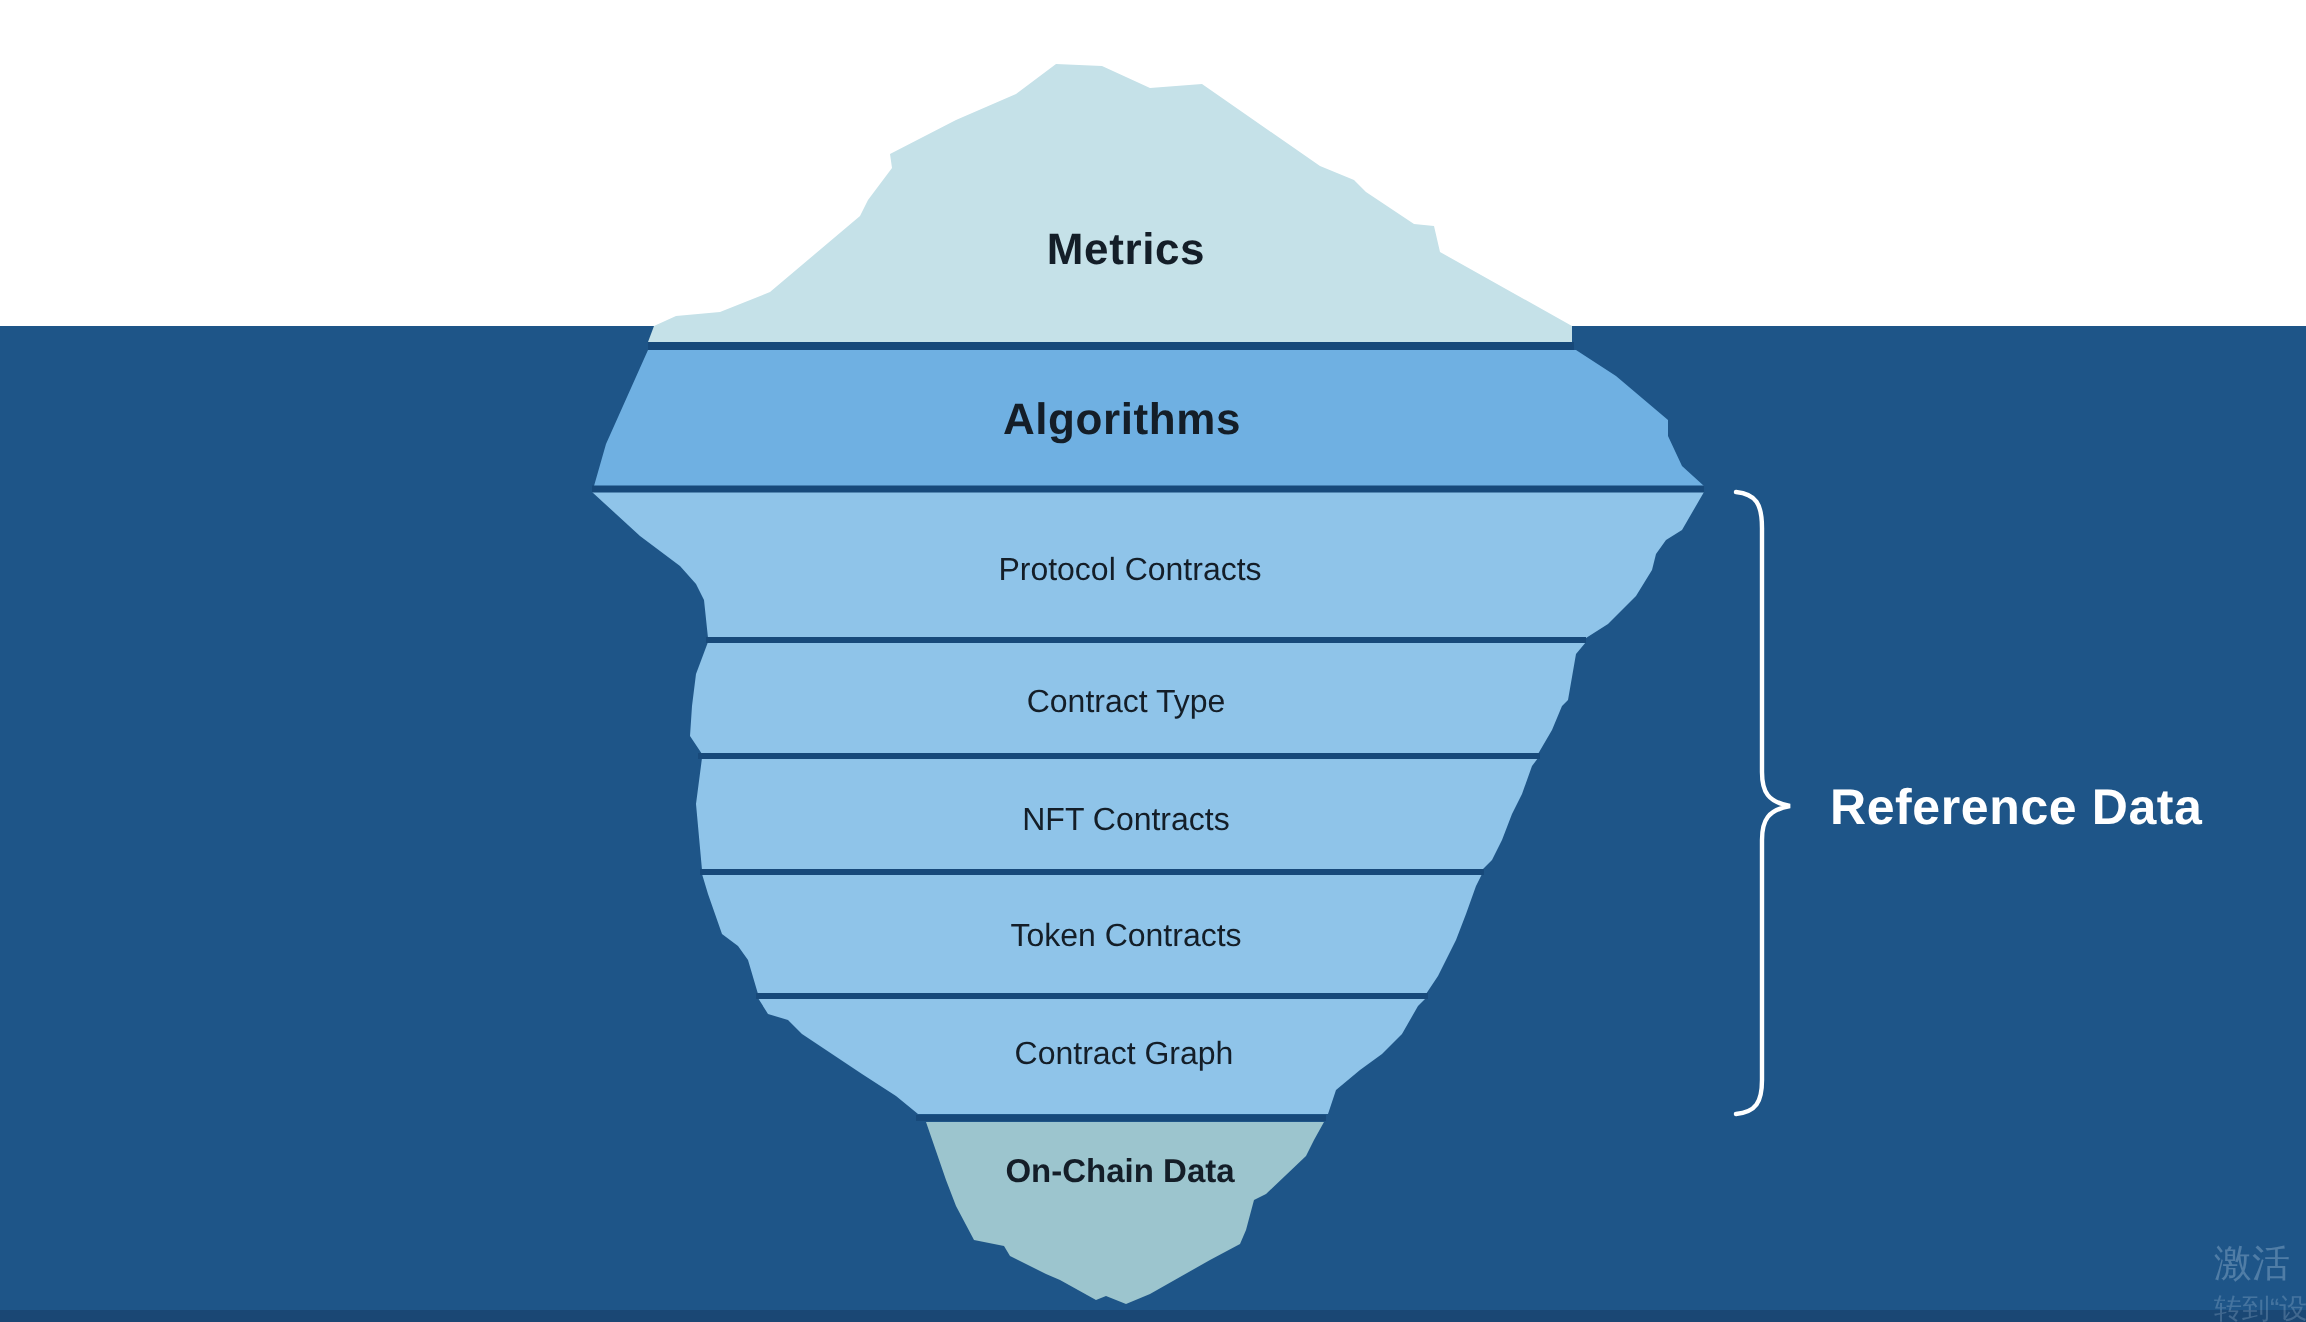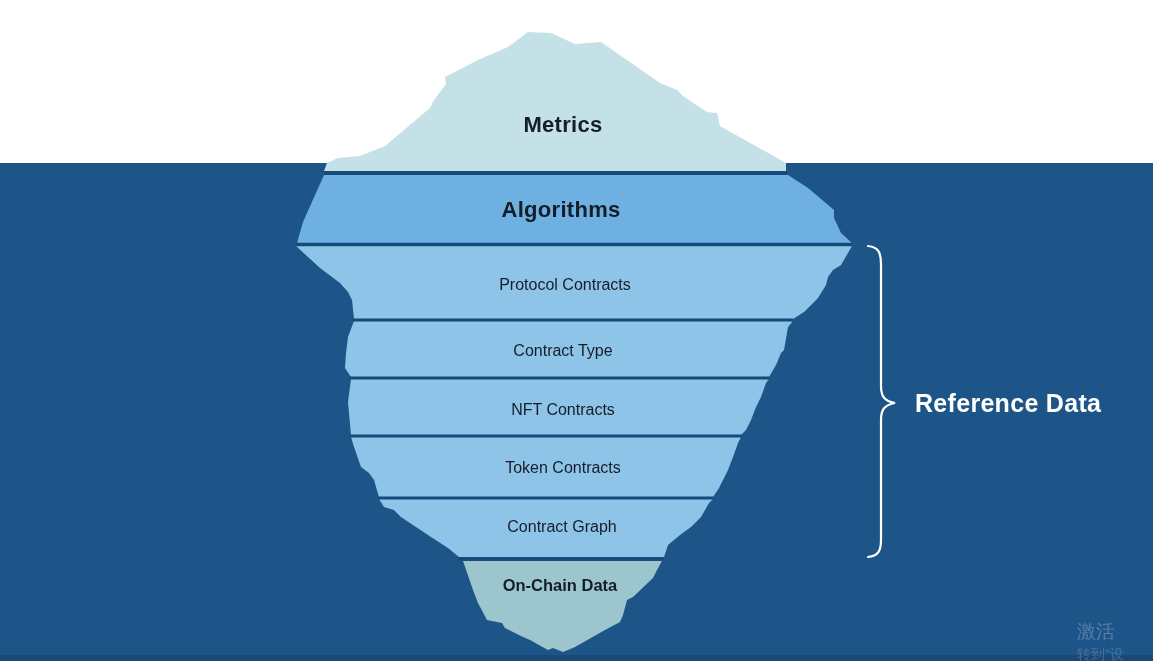--- a/index.html
+++ b/index.html
@@ -23,21 +23,21 @@
   text.annotation-label {
     fill: #ffffff;
     font-family: "Liberation Sans", "DejaVu Sans", sans-serif;
     font-size: 25px;
     font-weight: bold;
     text-anchor: start;
     letter-spacing: 0.3px;
   }
   .watermark {
     position: absolute;
-    left: 1077px;
+    left: 1107px;
     white-space: nowrap;
     pointer-events: none;
   }
   .watermark.line1 { top: 619px; font-size: 19px; color: rgba(225,240,255,0.26); }
   .watermark.line2 { top: 646px; font-size: 14px; color: rgba(225,240,255,0.20); }
 </style>
 </head>
 <body>
 
 <div class="stage">

